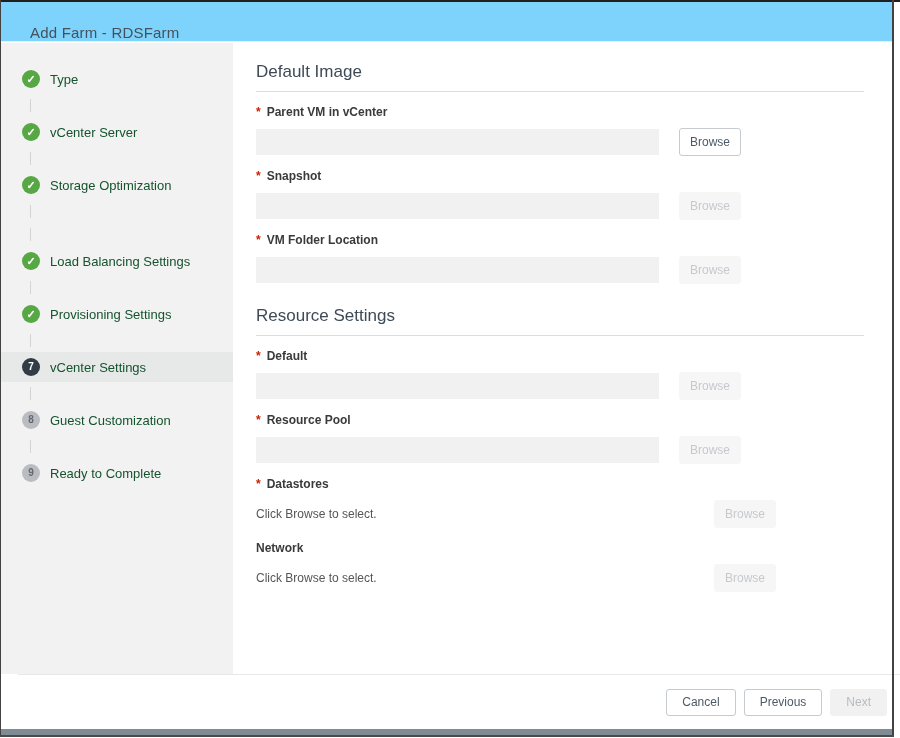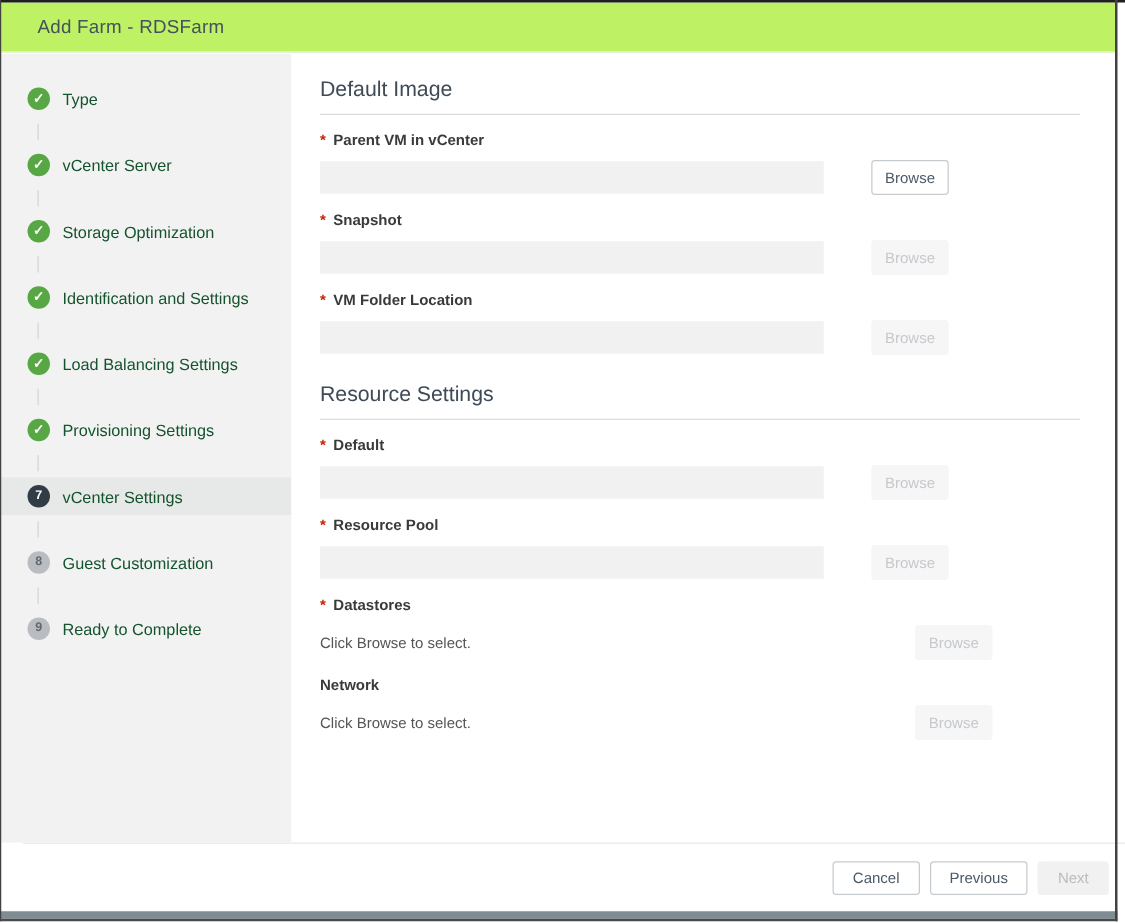--- a/index.html
+++ b/index.html
@@ -15,22 +15,22 @@
   
   .top-border    { position:absolute; left:0; top:0; width:900px; height:2px; background:#1f1f1f; z-index:20; }
   .left-border   { position:absolute; left:0; top:0; width:1px; height:737px; background:#424242; z-index:20; }
   .right-border  { position:absolute; left:892px; top:0; width:2px; height:737px; background:#424242; z-index:20; }
   .bottom-bar    { position:absolute; left:0; top:729px; width:894px; height:6px; background:#7f8c94; z-index:15; }
   .bottom-border { position:absolute; left:0; top:735px; width:894px; height:2px; background:#4a4a4a; z-index:20; }
 
   
   .titlebar {
     position:absolute; left:1px; top:2px; width:891px; height:40px;
-    background:#bef264; border-bottom:1px solid #ededed;
-    display:flex; align-items:center; padding-left:29px;
+    background:#7dd3fc; border-bottom:1px solid #ededed;
+    display:flex; align-items:flex-end; padding-left:29px;
   }
   .title { font-size:15px; color:#45515c; letter-spacing:.2px; }
 
   
   .sidebar {
     position:absolute; left:1px; top:43px; width:238px; height:631px;
     background:#f2f2f2; padding-top:21px;
   }
   .step { height:30px; display:flex; align-items:center; padding-left:21px; cursor:default; }
   .step.active { background:#e7e8e8; }
@@ -69,21 +69,21 @@
   .text-input {
     width:403px; height:26px; flex:none;
     background:#f1f1f2; border:none; outline:none;
     padding:0 8px; font-family:inherit; font-size:13px; color:#333;
   }
   .hint { width:403px; flex:none; font-size:12px; color:#565656; }
   .btn {
     font-family:inherit; font-size:12px; border-radius:3px; cursor:pointer;
   }
   .browse {
-    margin-left:38px; width:62px; height:28px; flex:none;
+    margin-left:20px; width:62px; height:28px; flex:none;
     background:#fff; border:1px solid #c6cbd0; color:#4c5a67;
   }
   .browse:disabled {
     background:#f6f6f7; border-color:#f6f6f7; color:#c6c9cc; cursor:default;
   }
   .hint-row { height:28px;gap:35px; }
 
   
   .footer {
     position:absolute; left:18px; top:674px; width:891px; height:55px;
@@ -119,24 +119,20 @@
   <div class="step done">
     <span class="bullet"></span>
     <span class="step-label">vCenter Server</span>
   </div>
   <div class="connector"></div>
   <div class="step done">
     <span class="bullet"></span>
     <span class="step-label">Storage Optimization</span>
   </div>
   <div class="connector"></div>
-  <div class="step done">
-    <span class="bullet"></span>
-    <span class="step-label">Identification and Settings</span>
-  </div>
   <div class="connector"></div>
   <div class="step done">
     <span class="bullet"></span>
     <span class="step-label">Load Balancing Settings</span>
   </div>
   <div class="connector"></div>
   <div class="step done">
     <span class="bullet"></span>
     <span class="step-label">Provisioning Settings</span>
   </div>

